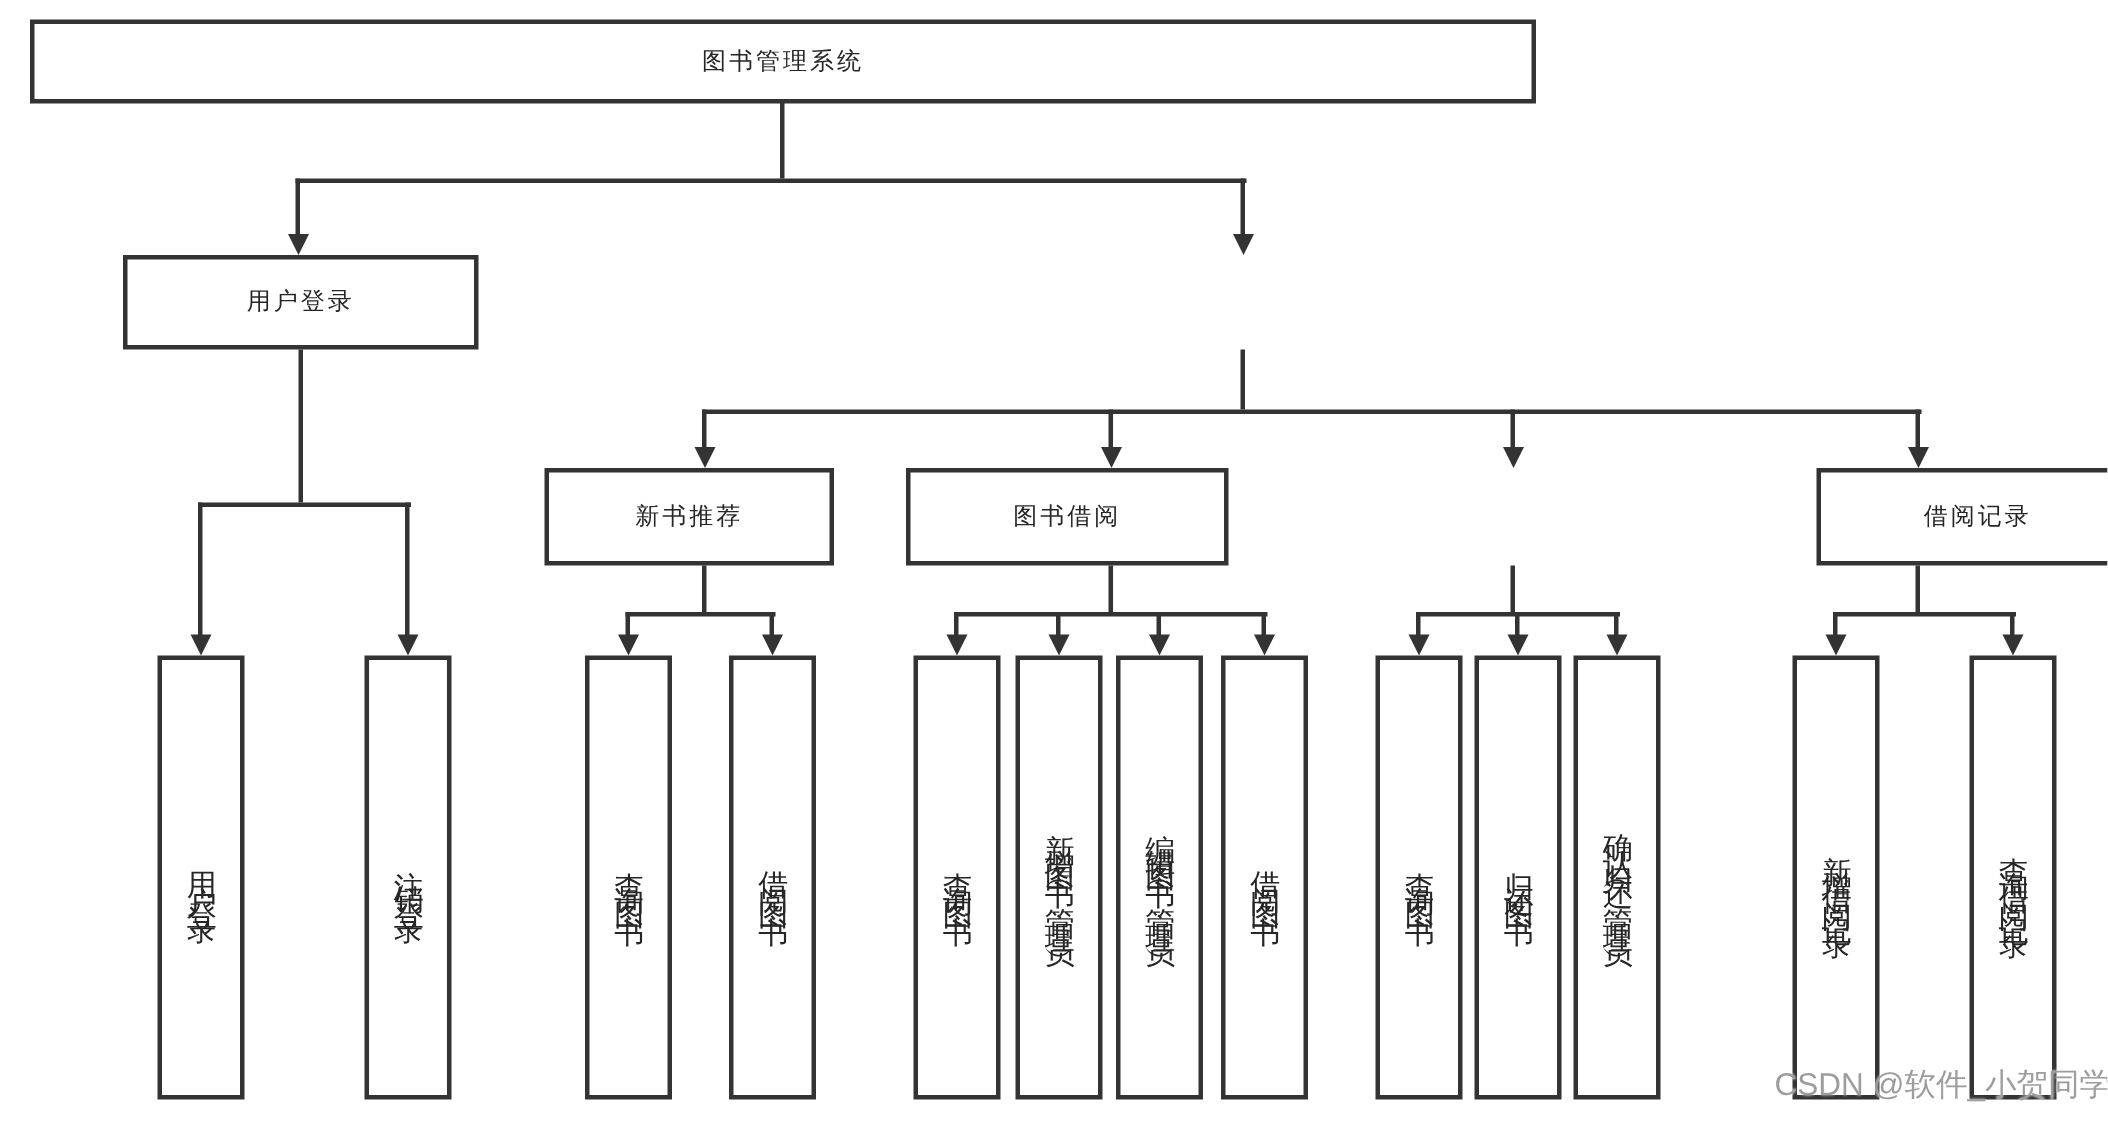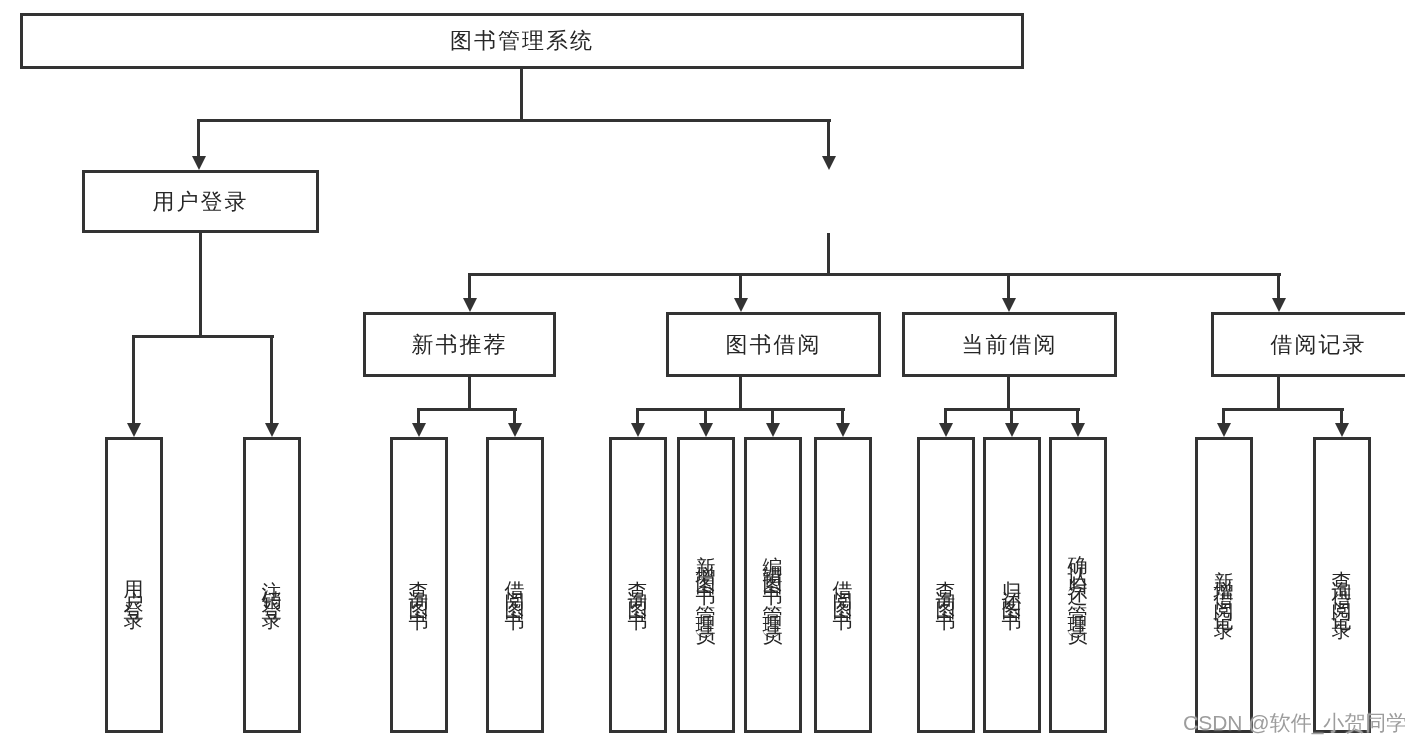--- a/index.html
+++ b/index.html
@@ -14,21 +14,21 @@
     position:absolute;
     box-sizing:border-box;
     border:3px solid #333333;
     background:#ffffff;
     display:flex;
     align-items:center;
     justify-content:center;
     color:#262626;
   }
   .hlabel{
-    font-size:22px;
+    font-size:16px;
     letter-spacing:2px;
     color:#262626;
     white-space:nowrap;
   }
   .vtext{
     writing-mode:vertical-rl;
     text-orientation:mixed;
     font-size:20px;
     letter-spacing:10px;
     color:#262626;
@@ -91,25 +91,22 @@
   <i class="ln" style="left:1007px;top:273px;width:3px;height:27px"></i>
   <i class="ln" style="left:1277px;top:273px;width:3px;height:27px"></i>
   <i class="ar" style="left:463px;top:298px"></i>
   <i class="ar" style="left:734px;top:298px"></i>
   <i class="ar" style="left:1002px;top:298px"></i>
   <i class="ar" style="left:1272px;top:298px"></i>
 
   <div class="box" style="left:363px;top:312px;width:193px;height:65px">
     <span class="hlabel">新书推荐</span>
   </div>
-  <div class="box" style="left:666px;top:312px;width:215px;height:65px">
+  <div class="box" style="left:604px;top:312px;width:215px;height:65px">
     <span class="hlabel">图书借阅</span>
-  </div>
-  <div class="box" style="left:902px;top:312px;width:215px;height:65px">
-    <span class="hlabel">当前借阅</span>
   </div>
   <div class="box" style="left:1211px;top:312px;width:215px;height:65px">
     <span class="hlabel">借阅记录</span>
   </div>
 
   <i class="ln" style="left:468px;top:377px;width:3px;height:31px"></i>
   <i class="ln" style="left:417px;top:408px;width:100px;height:3px"></i>
   <i class="ln" style="left:417px;top:408px;width:3px;height:17px"></i>
   <i class="ln" style="left:513px;top:408px;width:3px;height:17px"></i>
   <i class="ar" style="left:412px;top:423px"></i>

